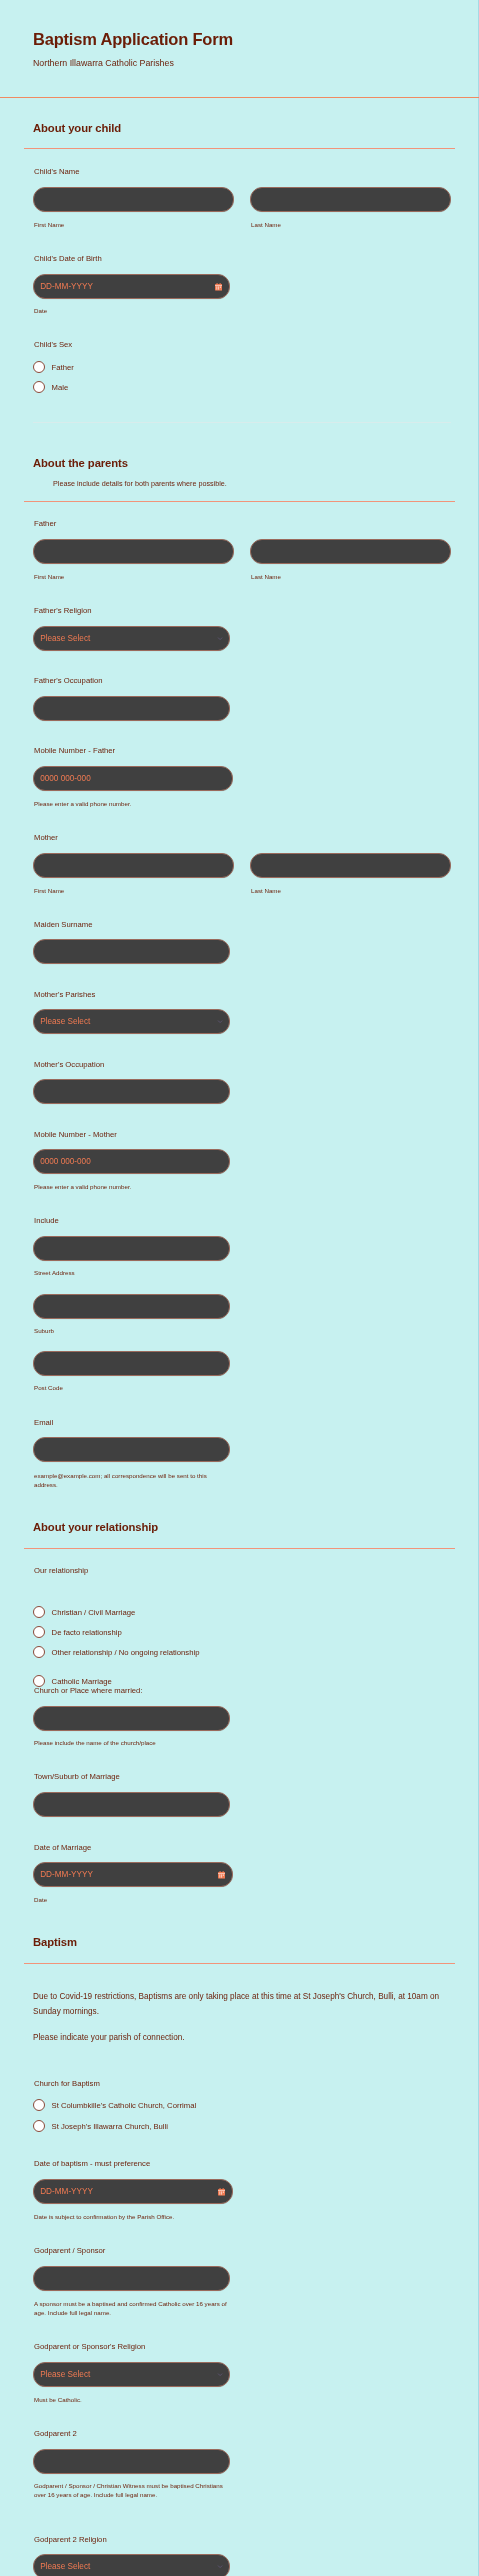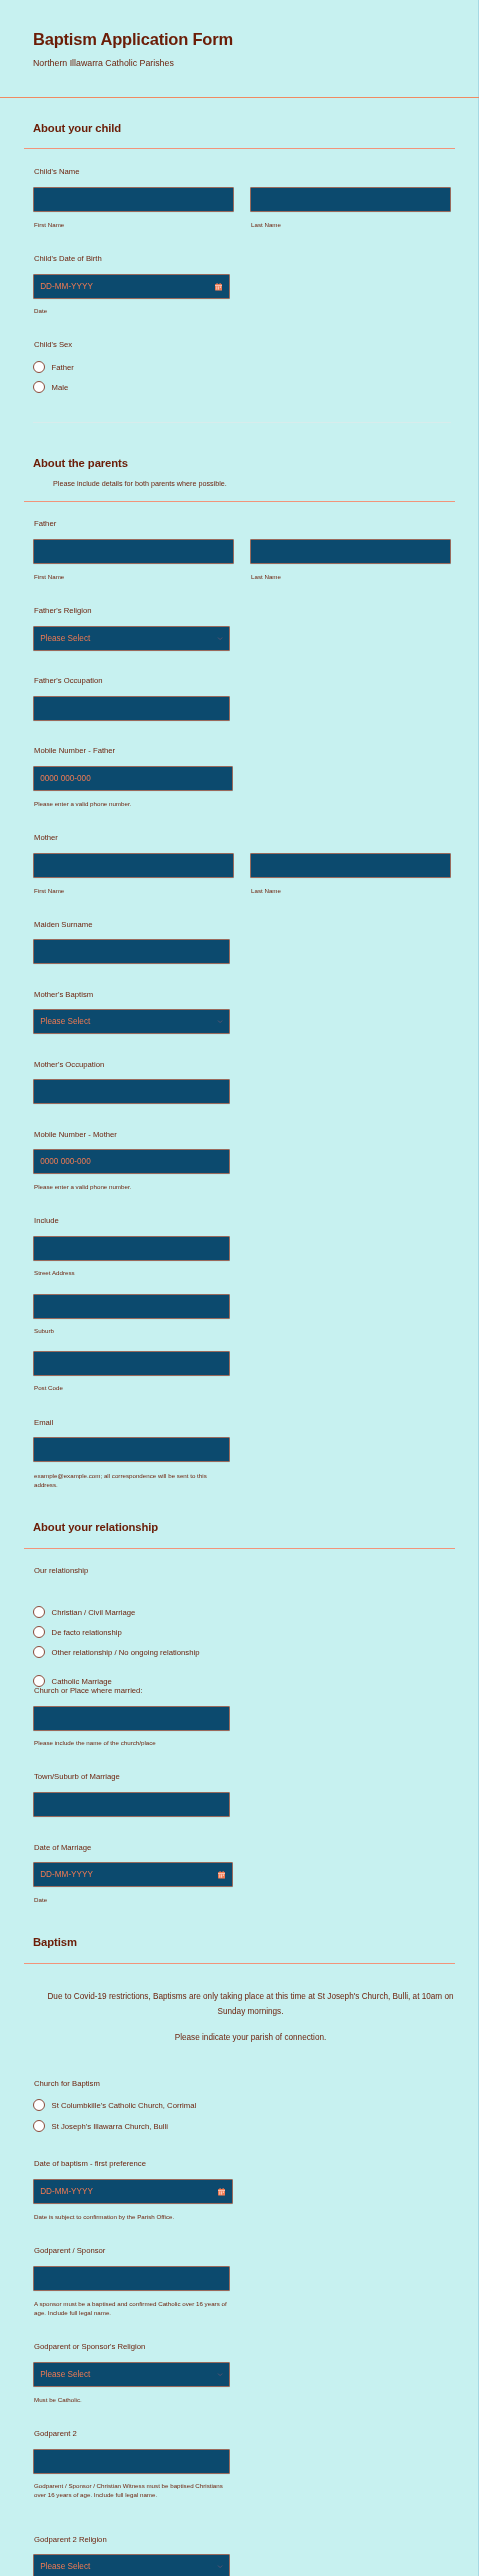--- a/index.html
+++ b/index.html
@@ -17,34 +17,34 @@
   .form-subtitle { left: 33px; top: 58px; font-size: 8.8px; white-space: nowrap; text-align: right; }
   .hr-full { left: 0; width: 479px; height: 0.5px; background: #f08a62; }
   .section-title { left: 33px; font-size: 11.3px; font-weight: bold; white-space: nowrap; letter-spacing: -0.1px; }
   .section-sub { left: 33px; font-size: 7.2px; white-space: nowrap; margin-left: 20px; }
   .section-hr { left: 24px; width: 431px; height: 1px; background: #f2947a; }
   .gray-hr { left: 33px; width: 418px; height: 0.5px; background: #d8ecec; }
   .label { left: 34px; font-size: 7.7px; white-space: nowrap; }
   .sublabel { left: 34px; font-size: 6.2px; white-space: nowrap; }
   .helper { left: 34px; font-size: 6.2px; line-height: 9.3px; width: 201px; }
   .input {
-    background: #0c4a6e; border: 0.5px solid #9a6a5c; border-radius: 1px;
+    background: #404040; border: 0.5px solid #9a6a5c; border-radius: 12px;
     height: 25px; width: 197px; left: 33px;
     font-size: 8.2px; padding: 0 6.2px; display: flex; align-items: center;
     box-shadow: 0 0.5px 0 rgba(0,0,0,0.06);
   }
   .input.wide-l { width: 201px; }
   .input.wide-r { left: 250px; width: 201px; }
   .placeholder { color: #f07a52; font-size: 8.2px; white-space: nowrap; }
   .date-icon { position: absolute; right: 6.7px; top: 8.2px; width: 7.2px; height: 7.7px; }
   .select-arrow { position: absolute; right: 6.2px; top: 9.3px; width: 6.2px; height: 5.2px; }
   .radio-row { left: 33px; display: flex; align-items: center; height: 12.4px; }
   .radio { width: 12.4px; height: 12.4px; border: 0.8px solid #8a4a3a; border-radius: 50%; background: #fff; margin-right: 6.2px; }
   .radio-label { font-size: 7.7px; white-space: nowrap; }
-  .para { left: 47px; font-size: 8.2px; line-height: 15px; width: 407px; text-align: center; }
+  .para { left: 33px; font-size: 8.2px; line-height: 15px; width: 407px; }
 </style>
 </head>
 <body>
 
 <svg width="0" height="0" style="position:absolute">
   <defs>
     <symbol id="cal" viewBox="0 0 14 15">
       <rect x="0" y="2" width="14" height="13" rx="1.5" fill="#f07a52"></rect>
       <rect x="3" y="0" width="2" height="3" fill="#f07a52"></rect>
       <rect x="9" y="0" width="2" height="3" fill="#f07a52"></rect>
@@ -125,21 +125,21 @@
 
 <div class="abs label" style="top:833px">Mother</div>
 <div class="abs input wide-l" style="top:853px"></div>
 <div class="abs input wide-r" style="top:853px"></div>
 <div class="abs sublabel" style="top:887px">First Name</div>
 <div class="abs sublabel" style="top:887px; left:251px">Last Name</div>
 
 <div class="abs label" style="top:920px">Maiden Surname</div>
 <div class="abs input" style="top:939px"></div>
 
-<div class="abs label" style="top:990px">Mother's Baptism</div>
+<div class="abs label" style="top:990px">Mother's Parishes</div>
 <div class="abs input" style="top:1009px">
   <span class="placeholder">Please Select</span>
   <svg class="select-arrow" viewBox="0 0 12 10" width="6.2" height="5.2">
       <use href="#chev"></use>
     </svg>
 </div>
 
 <div class="abs label" style="top:1060px">Mother's Occupation</div>
 <div class="abs input" style="top:1079px"></div>
 
@@ -206,21 +206,21 @@
 <div class="abs label" style="top:2079px">Church for Baptism</div>
 <div class="abs radio-row" style="top:2099px">
   <span class="radio"></span>
   <span class="radio-label">St Columbkille's Catholic Church, Corrimal</span>
 </div>
 <div class="abs radio-row" style="top:2120px">
   <span class="radio"></span>
   <span class="radio-label">St Joseph's Illawarra Church, Bulli</span>
 </div>
 
-<div class="abs label" style="top:2159px">Date of baptism - first preference</div>
+<div class="abs label" style="top:2159px">Date of baptism - must preference</div>
 <div class="abs input" style="top:2179px; width:200px">
   <span class="placeholder">DD-MM-YYYY</span>
   <svg class="date-icon" viewBox="0 0 14 15" width="7.2" height="7.7">
       <use href="#cal"></use>
     </svg>
 </div>
 <div class="abs sublabel" style="top:2213px">Date is subject to confirmation by the Parish Office.</div>
 
 <div class="abs label" style="top:2246px">Godparent / Sponsor</div>
 <div class="abs input" style="top:2266px"></div>

